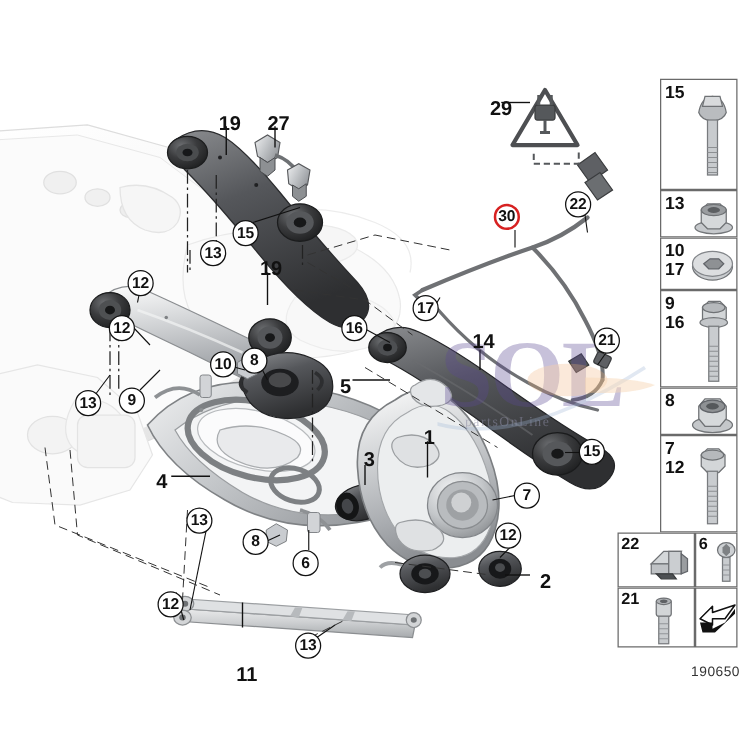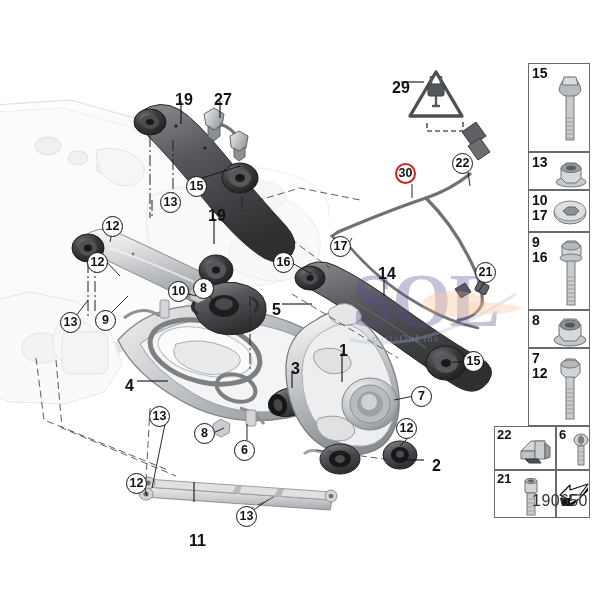--- a/index.html
+++ b/index.html
@@ -37,22 +37,22 @@
        font-family:"Liberation Sans", sans-serif;}
   .lrow .nums span{display:block;}
   .lart{position:absolute;}
 
   
   .lcell{position:absolute;box-sizing:border-box;border:1px solid #6a6a6a;
          background:#fff;}
   .lcell .nums{position:absolute;left:2px;top:1px;font-weight:700;
        font-size:13px;color:#111;line-height:14px;}
 
-  #partno{position:absolute;left:528px;top:492px;width:64px;
-    text-align:center;font-size:16px;color:#333;letter-spacing:.4px;
+  #partno{position:absolute;left:528px;top:532px;width:64px;
+    text-align:right;font-size:11px;color:#333;letter-spacing:.4px;
     font-family:"Liberation Sans", sans-serif;z-index:50;}
 
   
   #wm{position:absolute;left:350px;top:258px;width:190px;height:105px;
       z-index:30;pointer-events:none;opacity:.62;}
   #wm .wmtxt{position:absolute;left:2px;top:4px;font-size:76px;
       font-weight:700;letter-spacing:-2px;color:#5b4a93;opacity:.55;
       font-family:"Liberation Serif", serif;line-height:1;}
   #wm .wmsub{position:absolute;left:22px;top:74px;font-size:11px;
       color:#8d8da5;letter-spacing:1.2px;opacity:.85;

